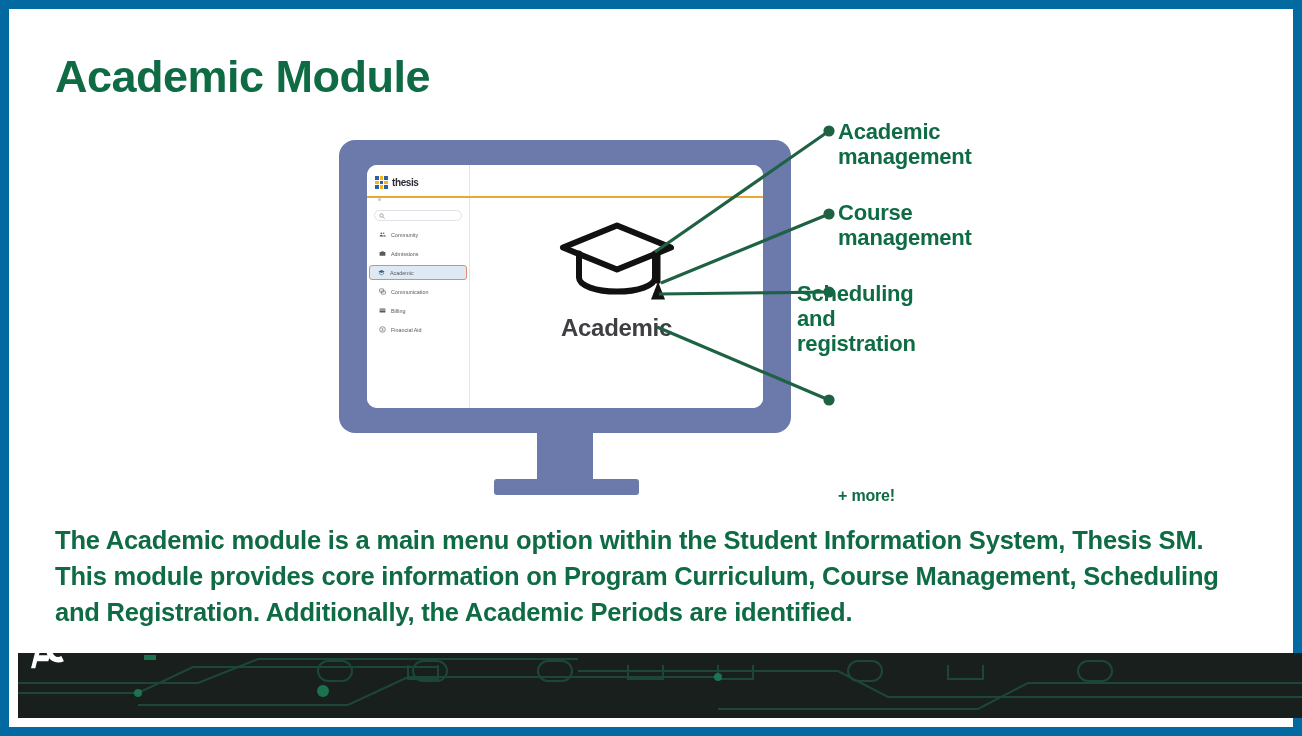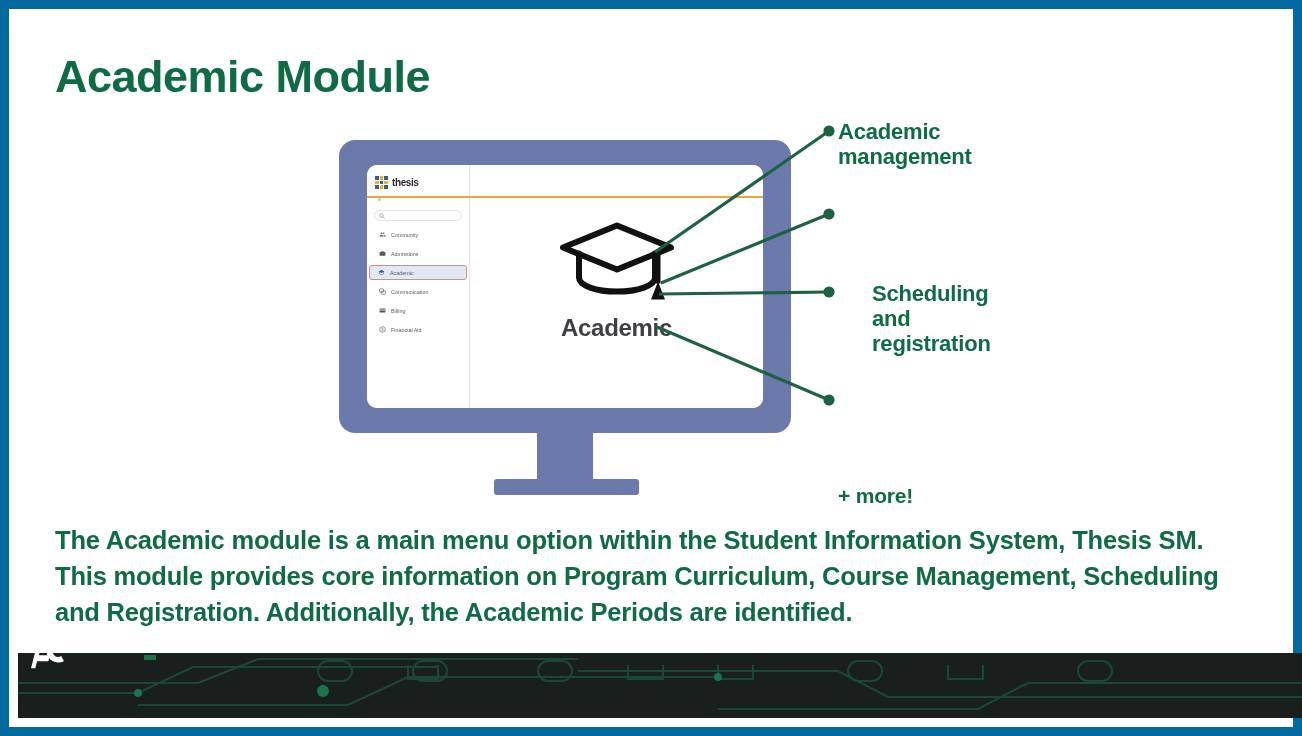--- a/index.html
+++ b/index.html
@@ -82,23 +82,23 @@
 
   
   .callout{
     position:absolute;
     color:#0e6b44;font-weight:bold;
     font-size:22px;line-height:25px;
     letter-spacing:-0.2px;
   }
   .c1{left:829px;top:110px;}
   .c2{left:829px;top:191px;}
-  .c3{left:863px;top:272px;}
+  .c3{left:788px;top:272px;}
   .c4{left:829px;top:378px;}
-  .c5{left:829px;top:474px;font-size:21px;}
+  .c5{left:829px;top:474px;font-size:16px;}
 
   
   .para{
     position:absolute;left:46px;top:513px;width:1205px;
     color:#0e6b44;font-weight:bold;font-size:25.5px;line-height:36px;
     letter-spacing:-0.2px;
   }
 
   
   .footer{
@@ -238,20 +238,24 @@
       <line x1="648" y1="318" x2="820" y2="391"></line>
         <circle cx="820" cy="391" r="4"></circle>
     </g>
   </svg>
 
   <div class="callout c1">
     <div>Academic</div>
     <div>management</div>
   </div>
 
+  <div class="callout c2">
+    <div>Course</div>
+    <div>management</div>
+  </div>
 
   <div class="callout c3">
     <div>Scheduling</div>
     <div>and</div>
     <div>registration</div>
   </div>
 
 
   <div class="callout c5">+ more!</div>
 

